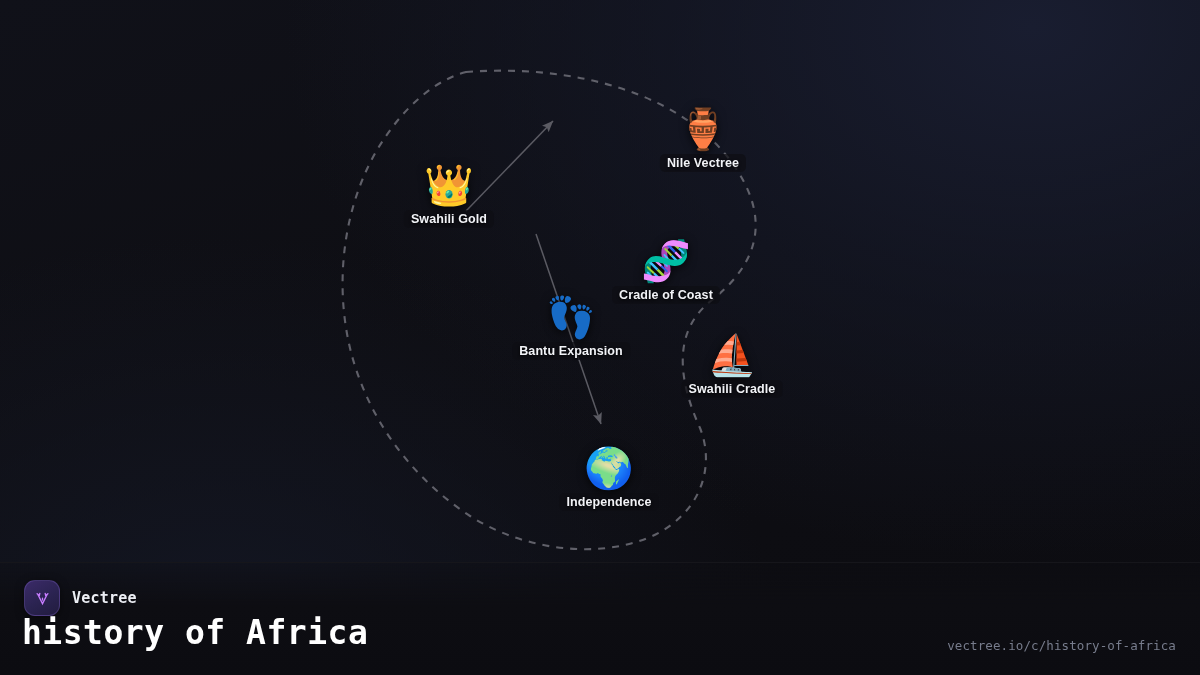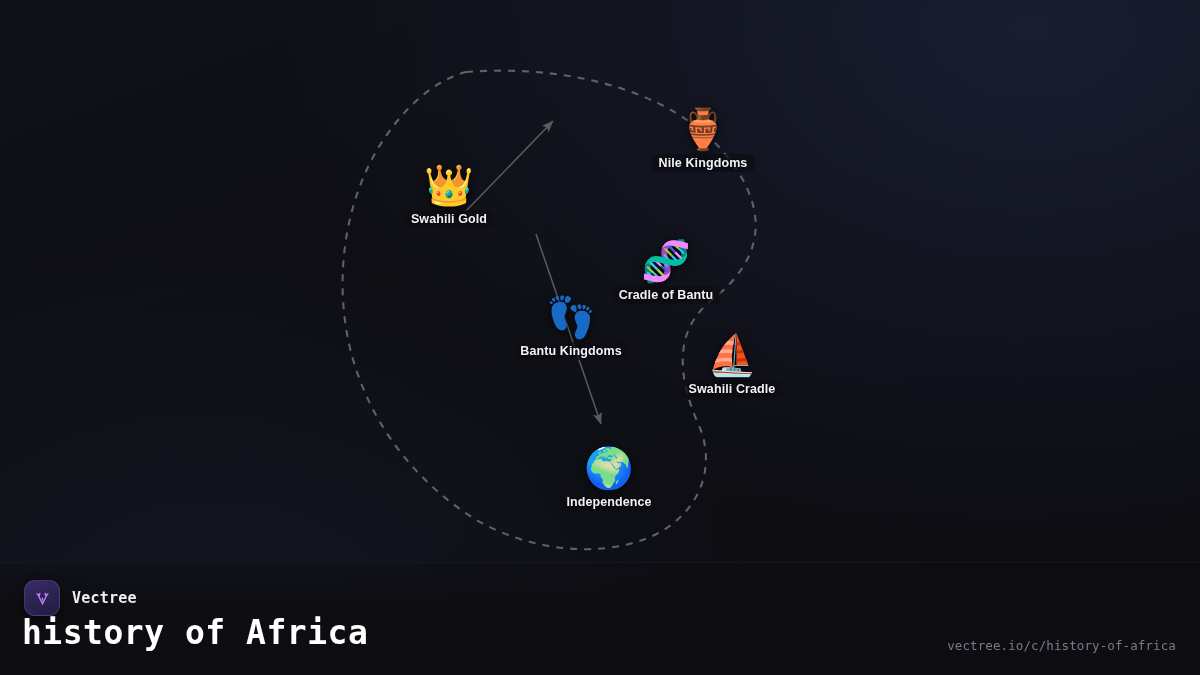--- a/index.html
+++ b/index.html
@@ -147,33 +147,33 @@
       <path id="boundary-path" fill="none" stroke="#6e6e78" stroke-width="2.1" stroke-dasharray="7 7" stroke-linecap="butt" opacity="0.85" d="M 466 72 C 572 64, 678 92, 730 160 C 772 216, 760 262, 712 300 C 668 334, 682 388, 700 428 C 716 468, 700 516, 648 538 C 592 560, 520 548, 470 516 C 418 482, 372 428, 352 356 C 332 282, 344 196, 386 136 C 408 104, 436 80, 466 72 Z"></path>
 
       <line id="edge-0" stroke="#5b5b63" stroke-width="1.5" marker-end="url(#arrowhead)" x1="466" y1="211" x2="553" y2="121"></line>
 
       <line id="edge-1" stroke="#5b5b63" stroke-width="1.5" marker-end="url(#arrowhead)" x1="536" y1="234" x2="601" y2="424"></line>
     </svg>
 
     <div id="nodes-layer">
         <div class="node" style="left: 703px; top: 139px;">
           <div class="node-emoji">🏺</div>
-          <div class="node-label">Nile Kingdoms</div>
+          <div class="node-label">Nile Vectree</div>
         </div>
         <div class="node" style="left: 449px; top: 195px;">
           <div class="node-emoji">👑</div>
           <div class="node-label">Swahili Gold</div>
         </div>
         <div class="node" style="left: 666px; top: 271px;">
           <div class="node-emoji">🧬</div>
-          <div class="node-label">Cradle of Bantu</div>
+          <div class="node-label">Cradle of Coast</div>
         </div>
         <div class="node" style="left: 571px; top: 327px;">
           <div class="node-emoji">👣</div>
-          <div class="node-label">Bantu Kingdoms</div>
+          <div class="node-label">Bantu Expansion</div>
         </div>
         <div class="node" style="left: 732px; top: 365px;">
           <div class="node-emoji">⛵</div>
           <div class="node-label">Swahili Cradle</div>
         </div>
         <div class="node" style="left: 609px; top: 478px;">
           <div class="node-emoji">🌍</div>
           <div class="node-label">Independence</div>
         </div>
       </div>

